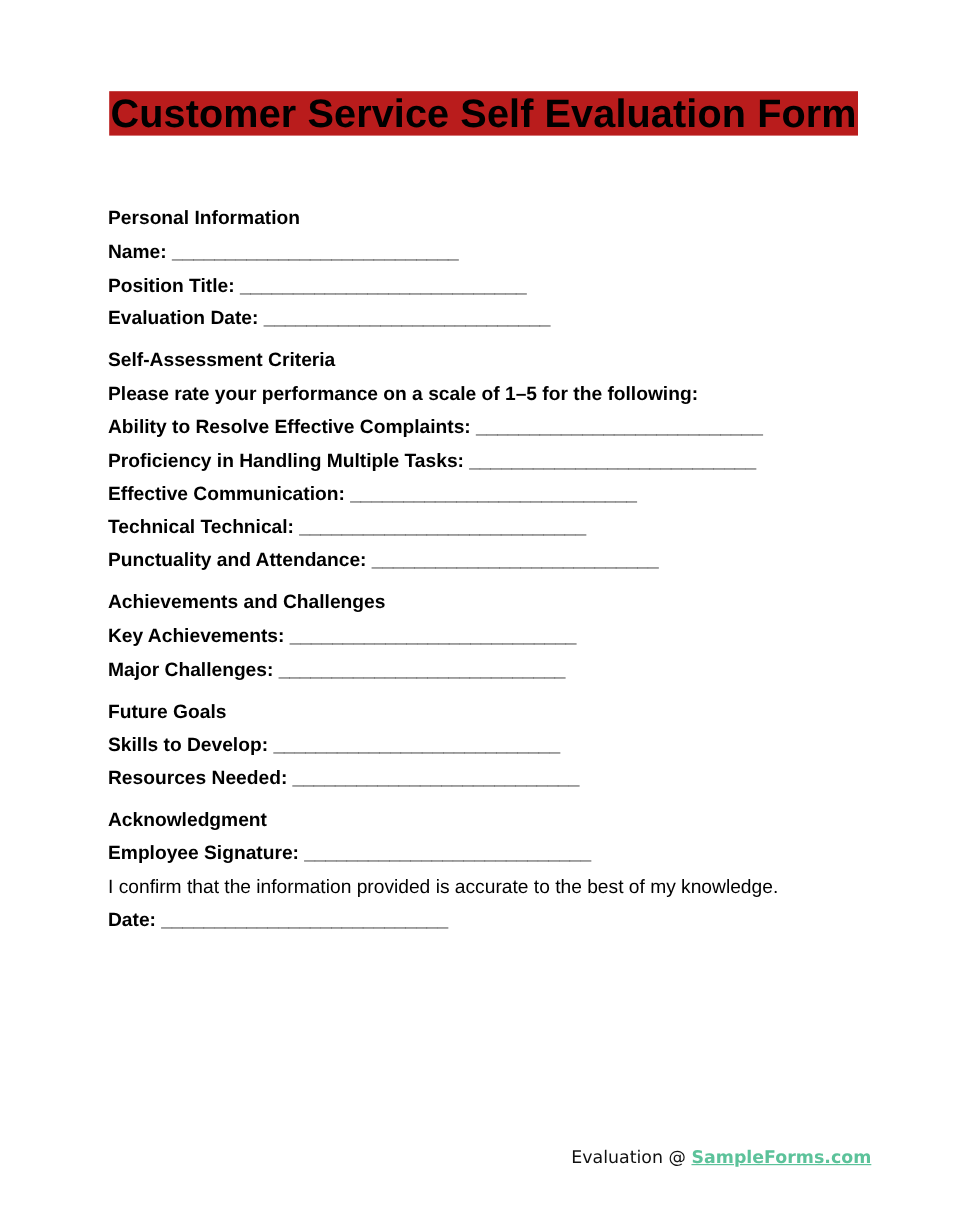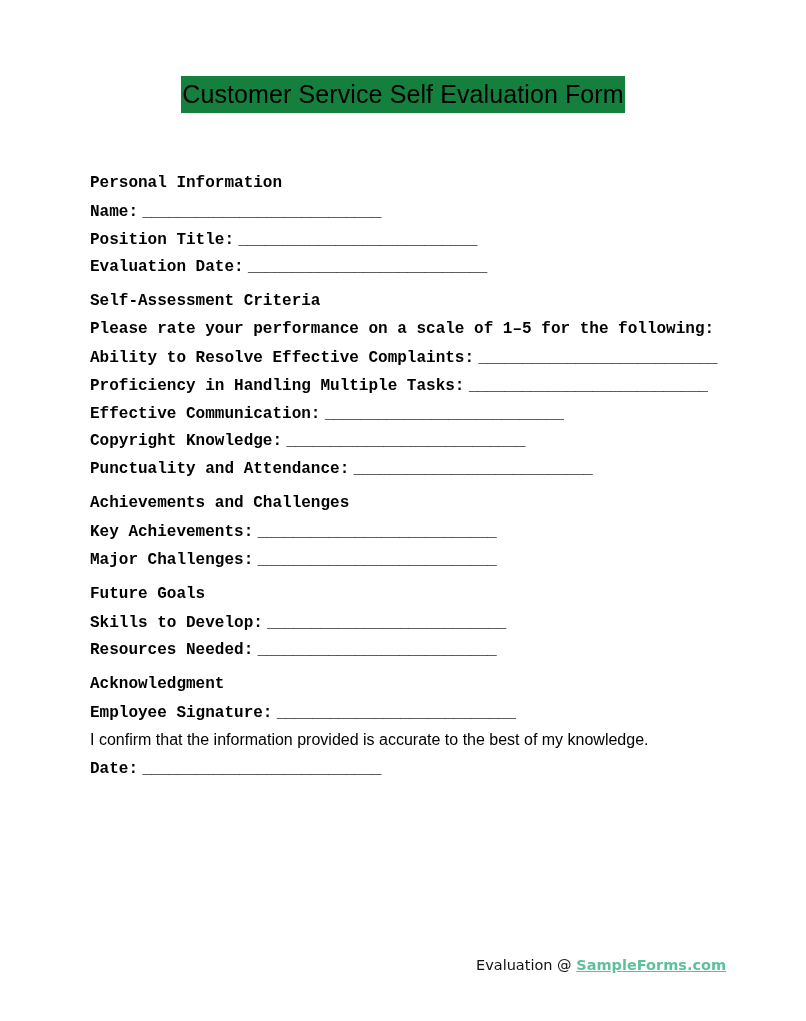--- a/index.html
+++ b/index.html
@@ -2,26 +2,26 @@
 <html><head>
   <meta charset="utf-8">
   <style>
     html, body { margin: 0; padding: 0; background: #ffffff; }
     body {
       width: 806px; height: 1021px; position: relative; overflow: hidden;
       font-family: "Liberation Sans", sans-serif; color: #000;
     }
     .title-wrap { position: absolute; top: 76px; left: 0; width: 806px; text-align: center; }
     .title {
-      display: inline-block; background: #15803d; font-weight: normal;
-      font-size: 25px; line-height: 37px; padding: 0 1px; letter-spacing: 0.1px;
+      display: inline-block; background: #b91c1c; font-weight: bold;
+      font-size: 33px; line-height: 37px; padding: 0 1px; letter-spacing: 0.1px;
     }
     .content { position: absolute; left: 90px; top: 173px; width: 640px; }
     .line { font-size: 16px; line-height: 20px; height: 20px; margin-bottom: 7.8px; white-space: nowrap; }
-    .bold { font-weight: bold; font-family: Liberation Mono, monospace; }
+    .bold { font-weight: bold; }
     .section { margin-top: 15px; }
     .section.first { margin-top: 0; }
     .blank { font-weight: bold; letter-spacing: -0.05px; }
     .footer { position: absolute; top: 957px; left: 476px; font-family: "DejaVu Sans", sans-serif; font-size: 14.5px; color: #111; white-space: nowrap; }
     .footer a { color: #5cc29a; font-weight: bold; text-decoration: underline; }
   </style>
 </head>
 <body>
 
 <div class="title-wrap">
@@ -55,21 +55,21 @@
     </div>
     <div class="line">
       <span class="bold">Proficiency in Handling Multiple Tasks:</span>
       <span class="blank">___________________________</span>
     </div>
     <div class="line">
       <span class="bold">Effective Communication:</span>
       <span class="blank">___________________________</span>
     </div>
     <div class="line">
-      <span class="bold">Copyright Knowledge:</span>
+      <span class="bold">Technical Technical:</span>
       <span class="blank">___________________________</span>
     </div>
     <div class="line">
       <span class="bold">Punctuality and Attendance:</span>
       <span class="blank">___________________________</span>
     </div>
   </div>
 
   <div class="section">
     <div class="line bold">Achievements and Challenges</div>

